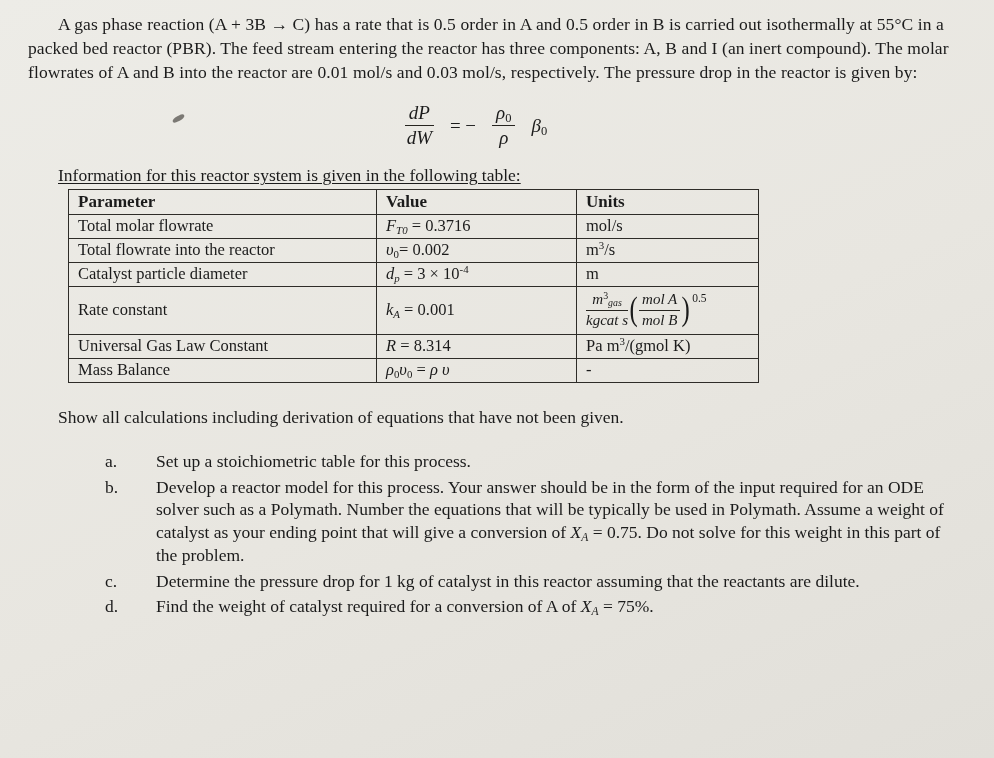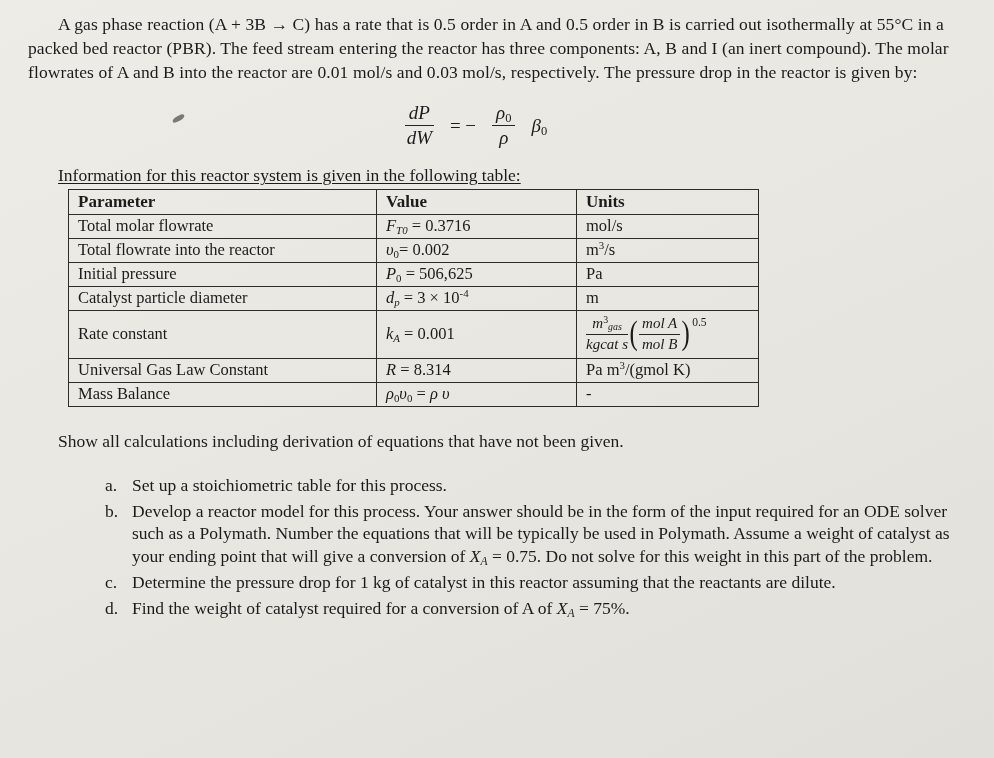--- a/index.html
+++ b/index.html
@@ -79,21 +79,21 @@
 
   .show-all {
     margin: 24px 0 0 30px;
     font-size: 17.5px;
     text-underline-offset: 2px;
   }
 
   .qlist { margin: 22px 0 0 77px; font-size: 17.5px; line-height: 1.3; }
   .list-item { display: flex; margin-bottom: 3px; }
   .item-label { width: 27px; flex-shrink: 0; }
-  .item-text { flex: 1; padding-right: 12px; }
+  .item-text { flex: 1; padding-right: 12px; margin-left: 24px; }
 </style>
 </head>
 <body>
 
 <div class="page">
 
   <div class="pencil-mark"></div>
 
   <p class="intro">A gas phase reaction (A + 3B → C) has a rate that is 0.5 order in A and 0.5 order in B is carried out isothermally at 55°C in a packed bed reactor (PBR). The feed stream entering the reactor has three components: A, B and I (an inert compound). The molar flowrates of A and B into the reactor are 0.01 mol/s and 0.03 mol/s, respectively. The pressure drop in the reactor is given by:</p>
 
@@ -121,25 +121,20 @@
     </tr>
     <tr>
       <td>Total molar flowrate</td>
       <td><span class="it">F</span><sub class="it">T0</sub><span> = 0.3716</span></td>
       <td>mol/s</td>
     </tr>
     <tr>
       <td>Total flowrate into the reactor</td>
       <td><span class="it">υ</span><sub>0</sub><span>= 0.002</span></td>
       <td><span>m</span><sup>3</sup><span>/s</span></td>
-    </tr>
-    <tr>
-      <td>Initial pressure</td>
-      <td><span class="it">P</span><sub>0</sub><span> = 506,625</span></td>
-      <td>Pa</td>
     </tr>
     <tr>
       <td>Catalyst particle diameter</td>
       <td><span class="it">d</span><sub class="it">p</sub><span> = 3 × 10</span><sup>-4</sup></td>
       <td>m</td>
     </tr>
     <tr>
       <td>Rate constant</td>
       <td><span class="it">k</span><sub class="it">A</sub><span> = 0.001</span></td>
       <td>

